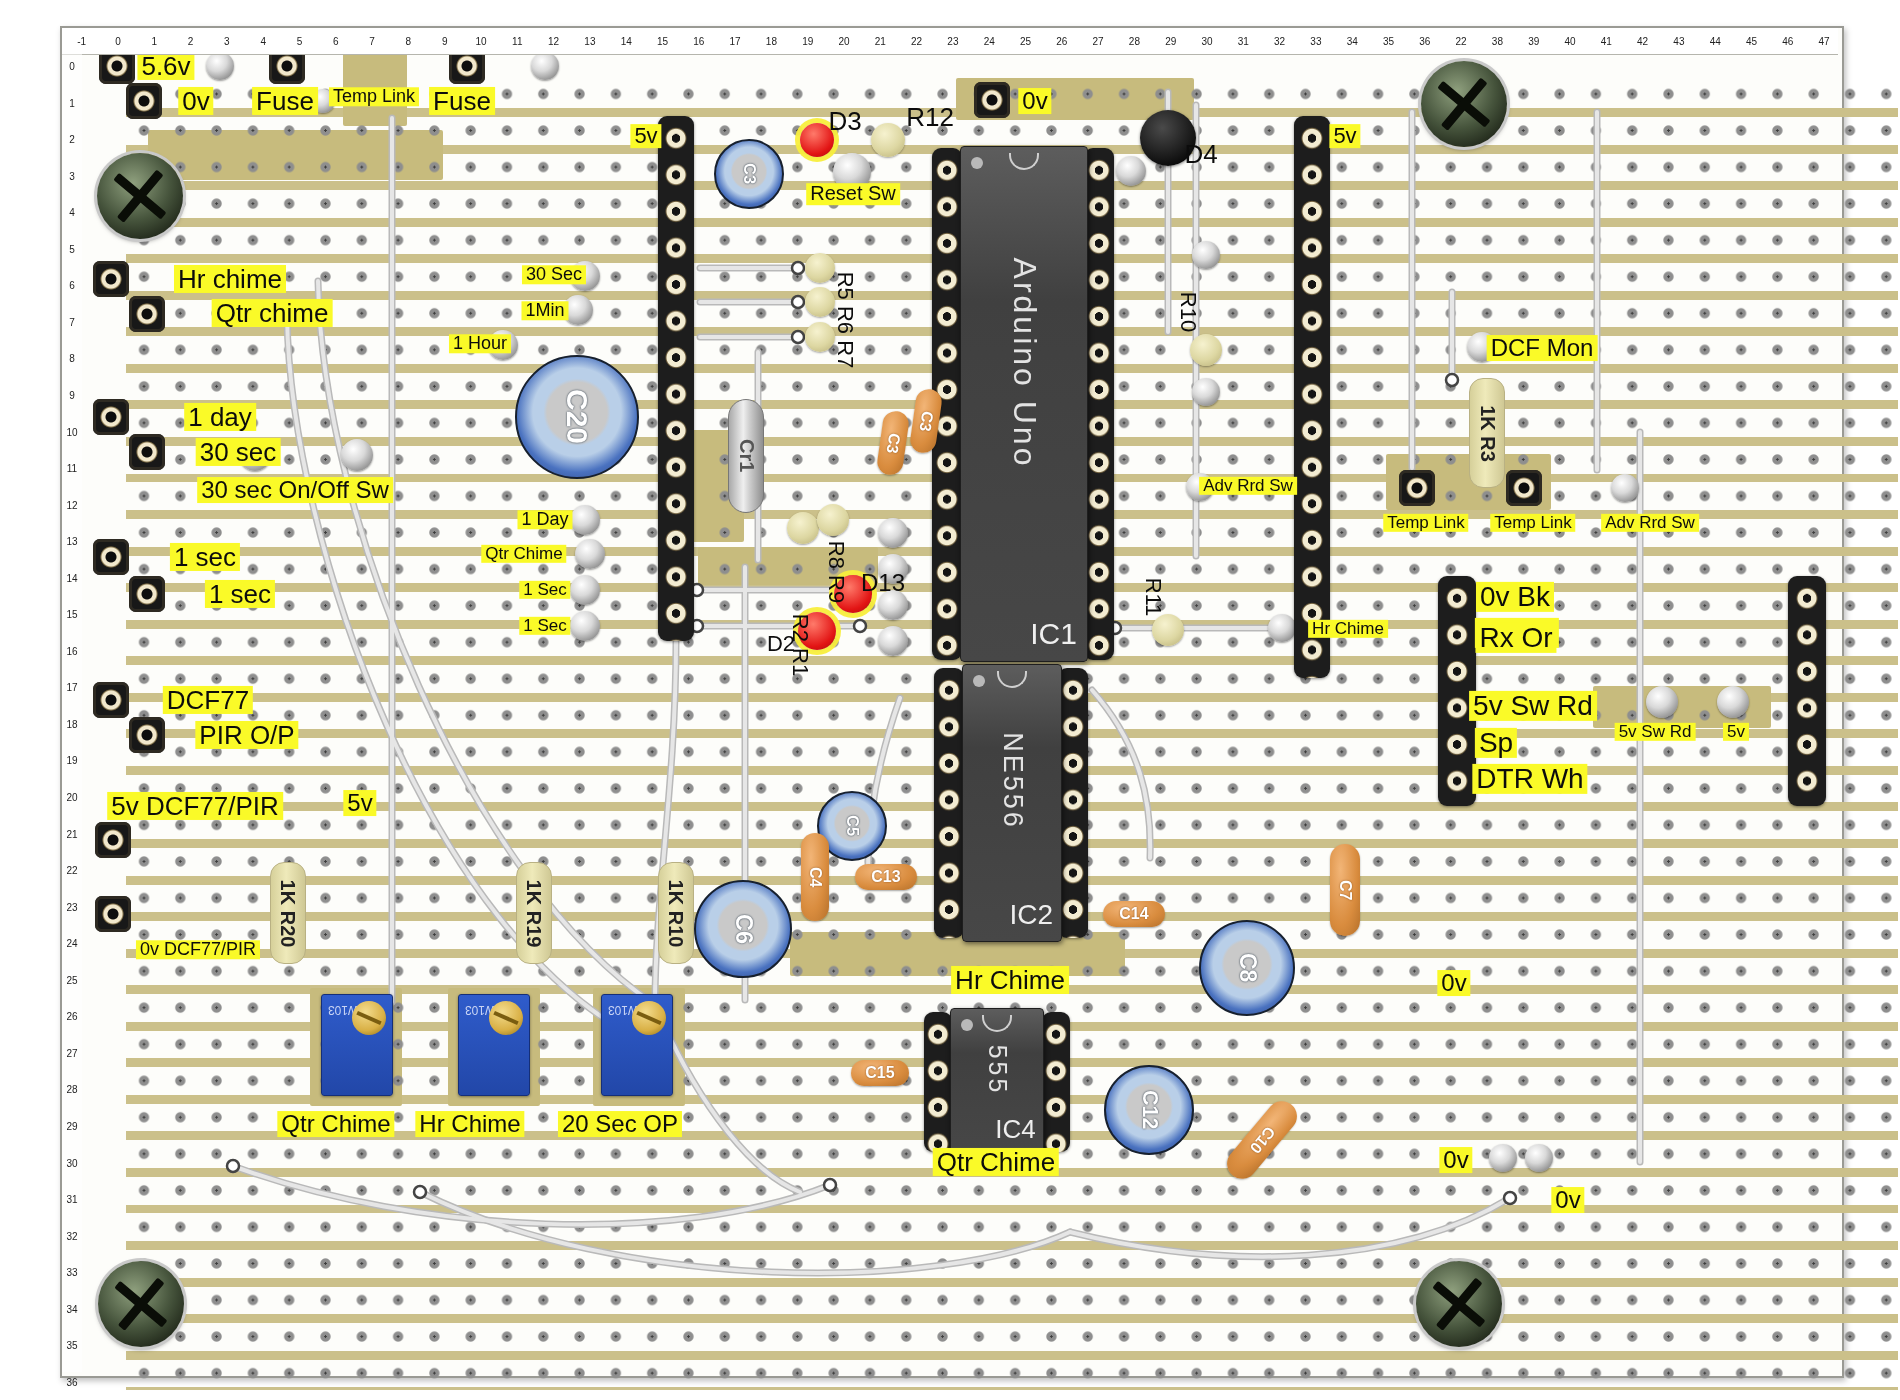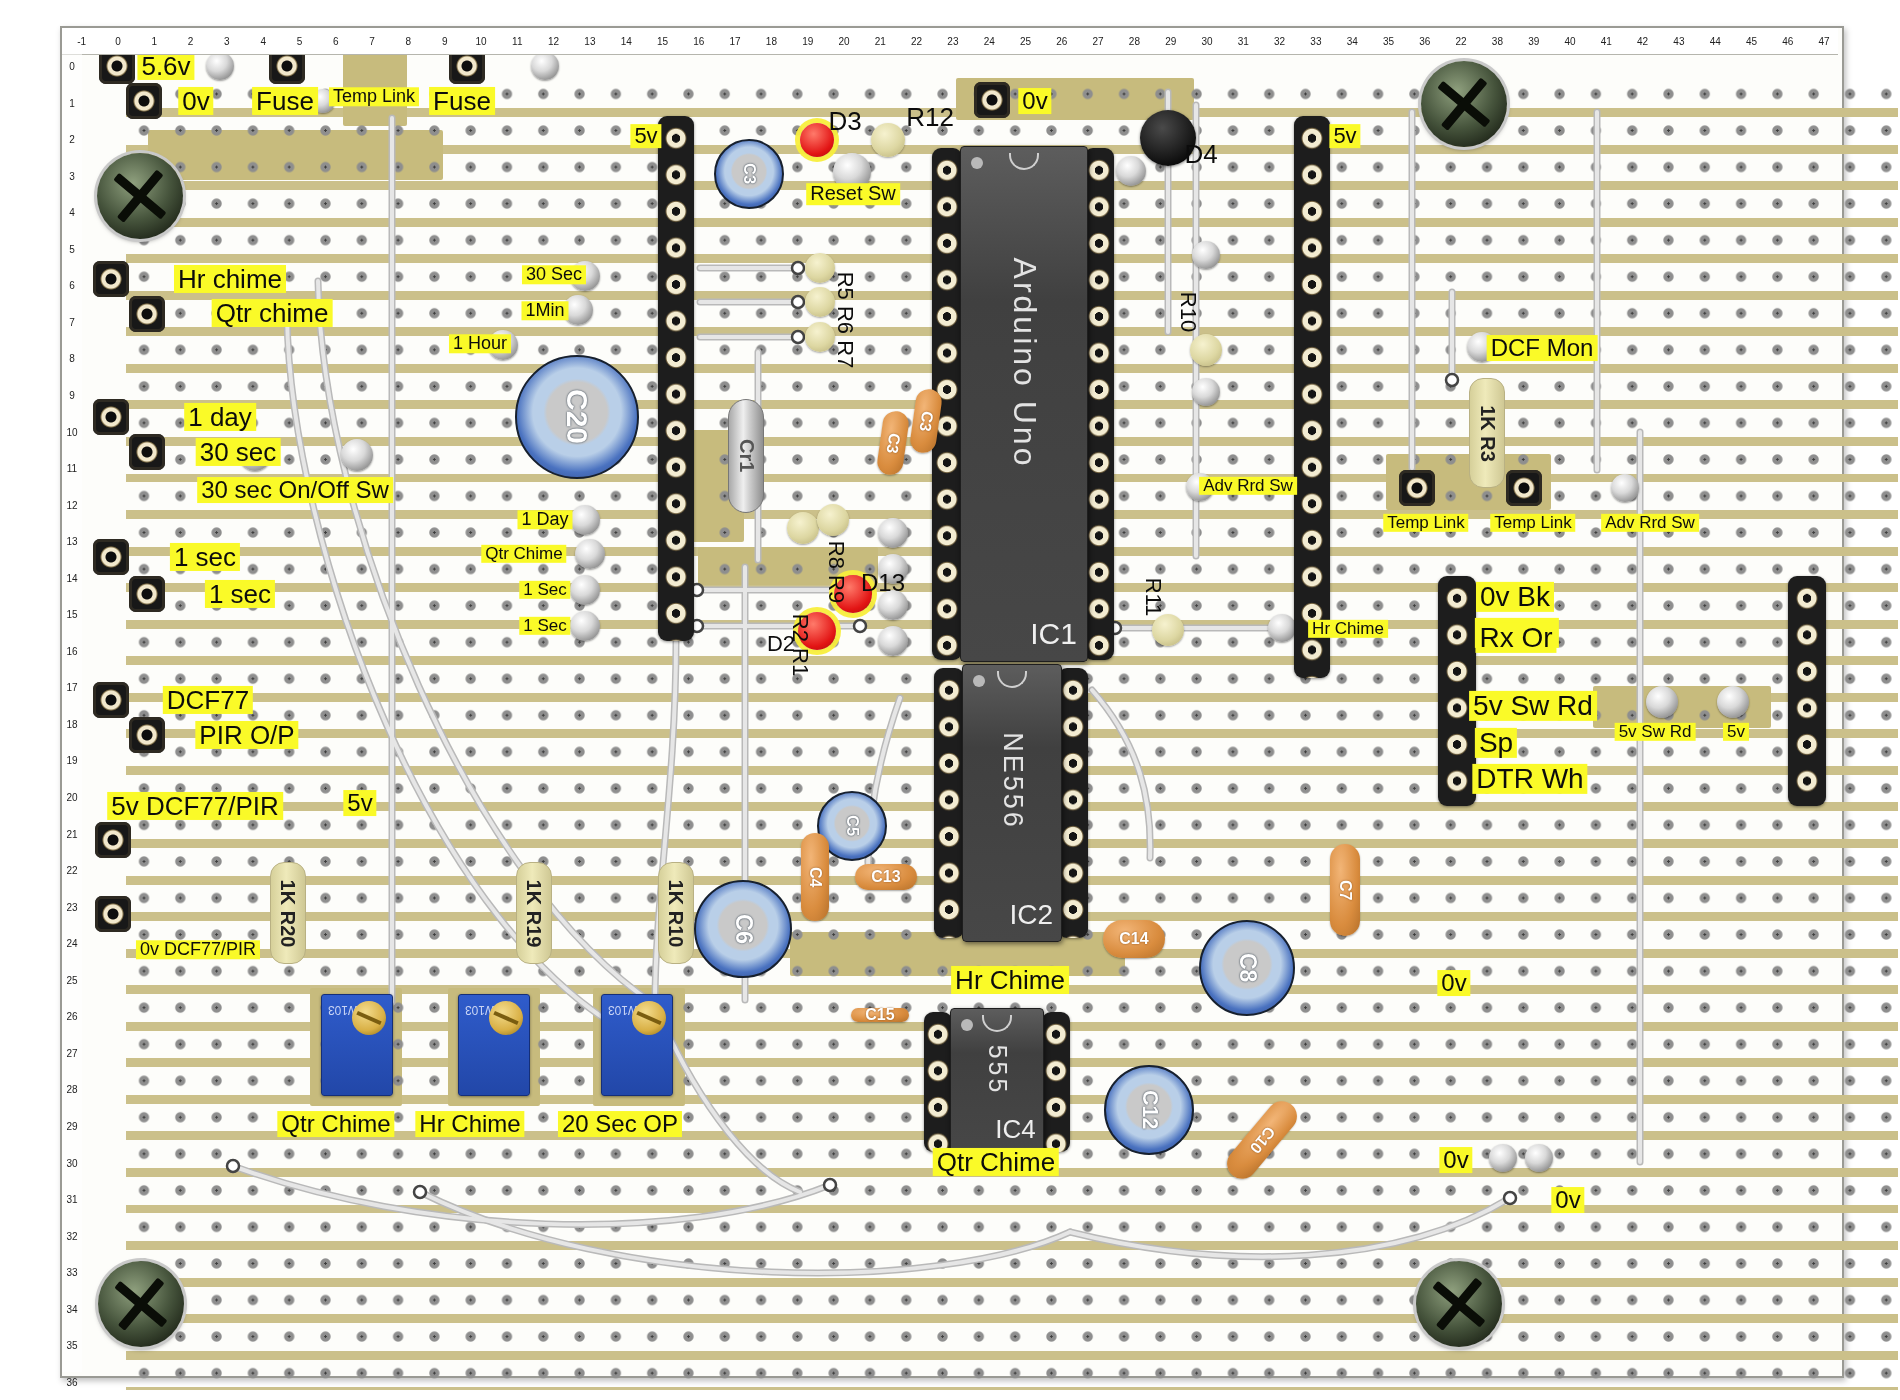--- a/index.html
+++ b/index.html
@@ -309,27 +309,27 @@
       </div>
       <div class="fcap" style="left:913px;top:389px;width:26px;height:64px;transform:rotate(8deg)">
         <span style="font-size:16px;writing-mode:vertical-rl;">C3</span>
       </div>
       <div class="fcap" style="left:801px;top:833px;width:28px;height:88px;transform:rotate(0deg)">
         <span style="font-size:16px;writing-mode:vertical-rl;">C4</span>
       </div>
       <div class="fcap" style="left:855px;top:864px;width:62px;height:26px;transform:rotate(0deg)">
         <span style="font-size:16px;">C13</span>
       </div>
-      <div class="fcap" style="left:1103px;top:920px;width:62px;height:38px;transform:rotate(0deg)">
+      <div class="fcap" style="left:1103px;top:901px;width:62px;height:26px;transform:rotate(0deg)">
         <span style="font-size:16px;">C14</span>
       </div>
       <div class="fcap" style="left:1330px;top:844px;width:30px;height:92px;transform:rotate(0deg)">
         <span style="font-size:16px;writing-mode:vertical-rl;">C7</span>
       </div>
-      <div class="fcap" style="left:851px;top:1008px;width:58px;height:14px;transform:rotate(0deg)">
+      <div class="fcap" style="left:851px;top:1060px;width:58px;height:26px;transform:rotate(0deg)">
         <span style="font-size:16px;">C15</span>
       </div>
       <div class="fcap" style="left:1247px;top:1094px;width:30px;height:92px;transform:rotate(40deg)">
         <span style="font-size:16px;writing-mode:vertical-rl;">C10</span>
       </div>
       <div class="crystal" style="left:728px;top:399px;width:34px;height:112px">
         <span style="font-size:20px">Cr1</span>
       </div>
       <div class="rres" style="left:270px;top:862px;width:34px;height:100px">
         <span style="font-size:20px">1K R20</span>

